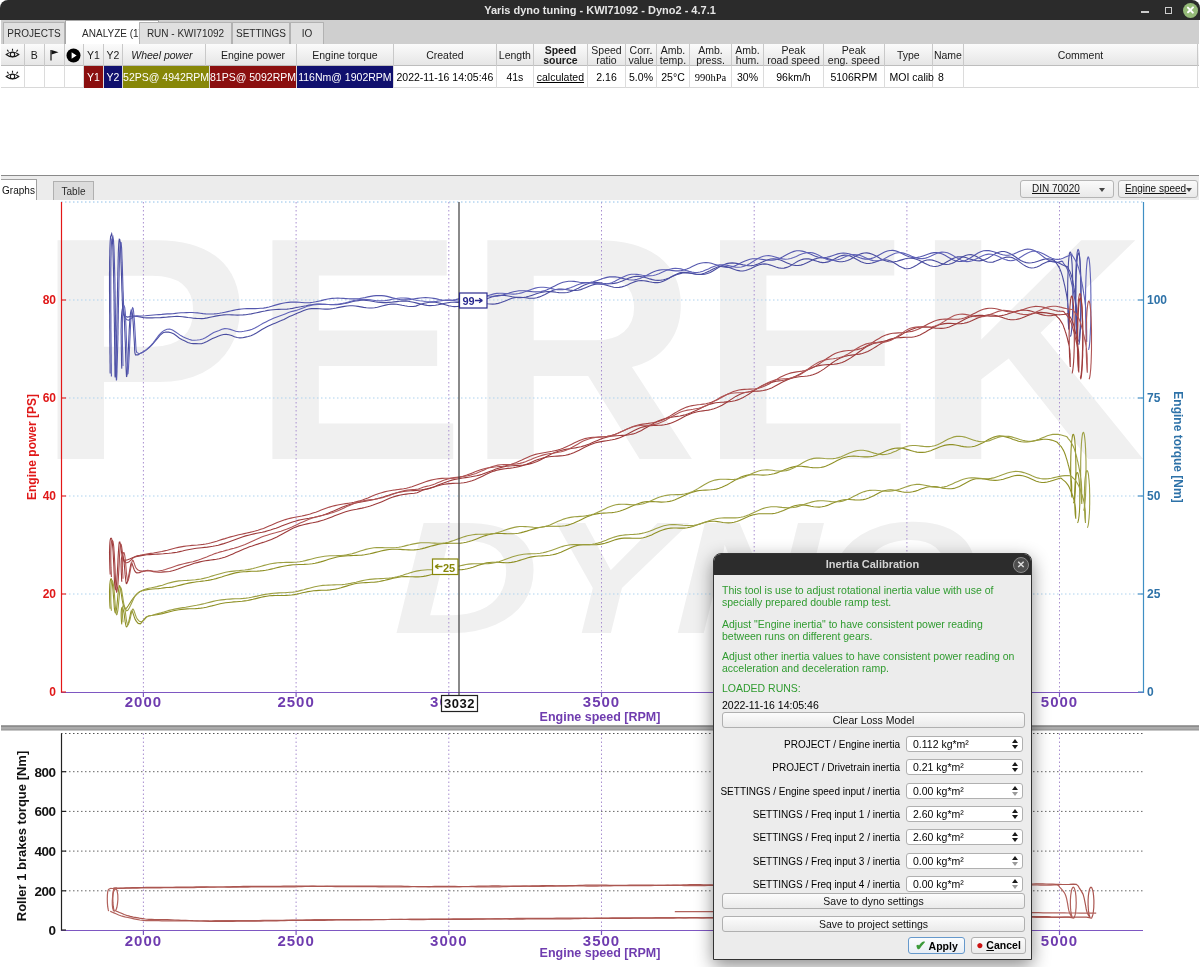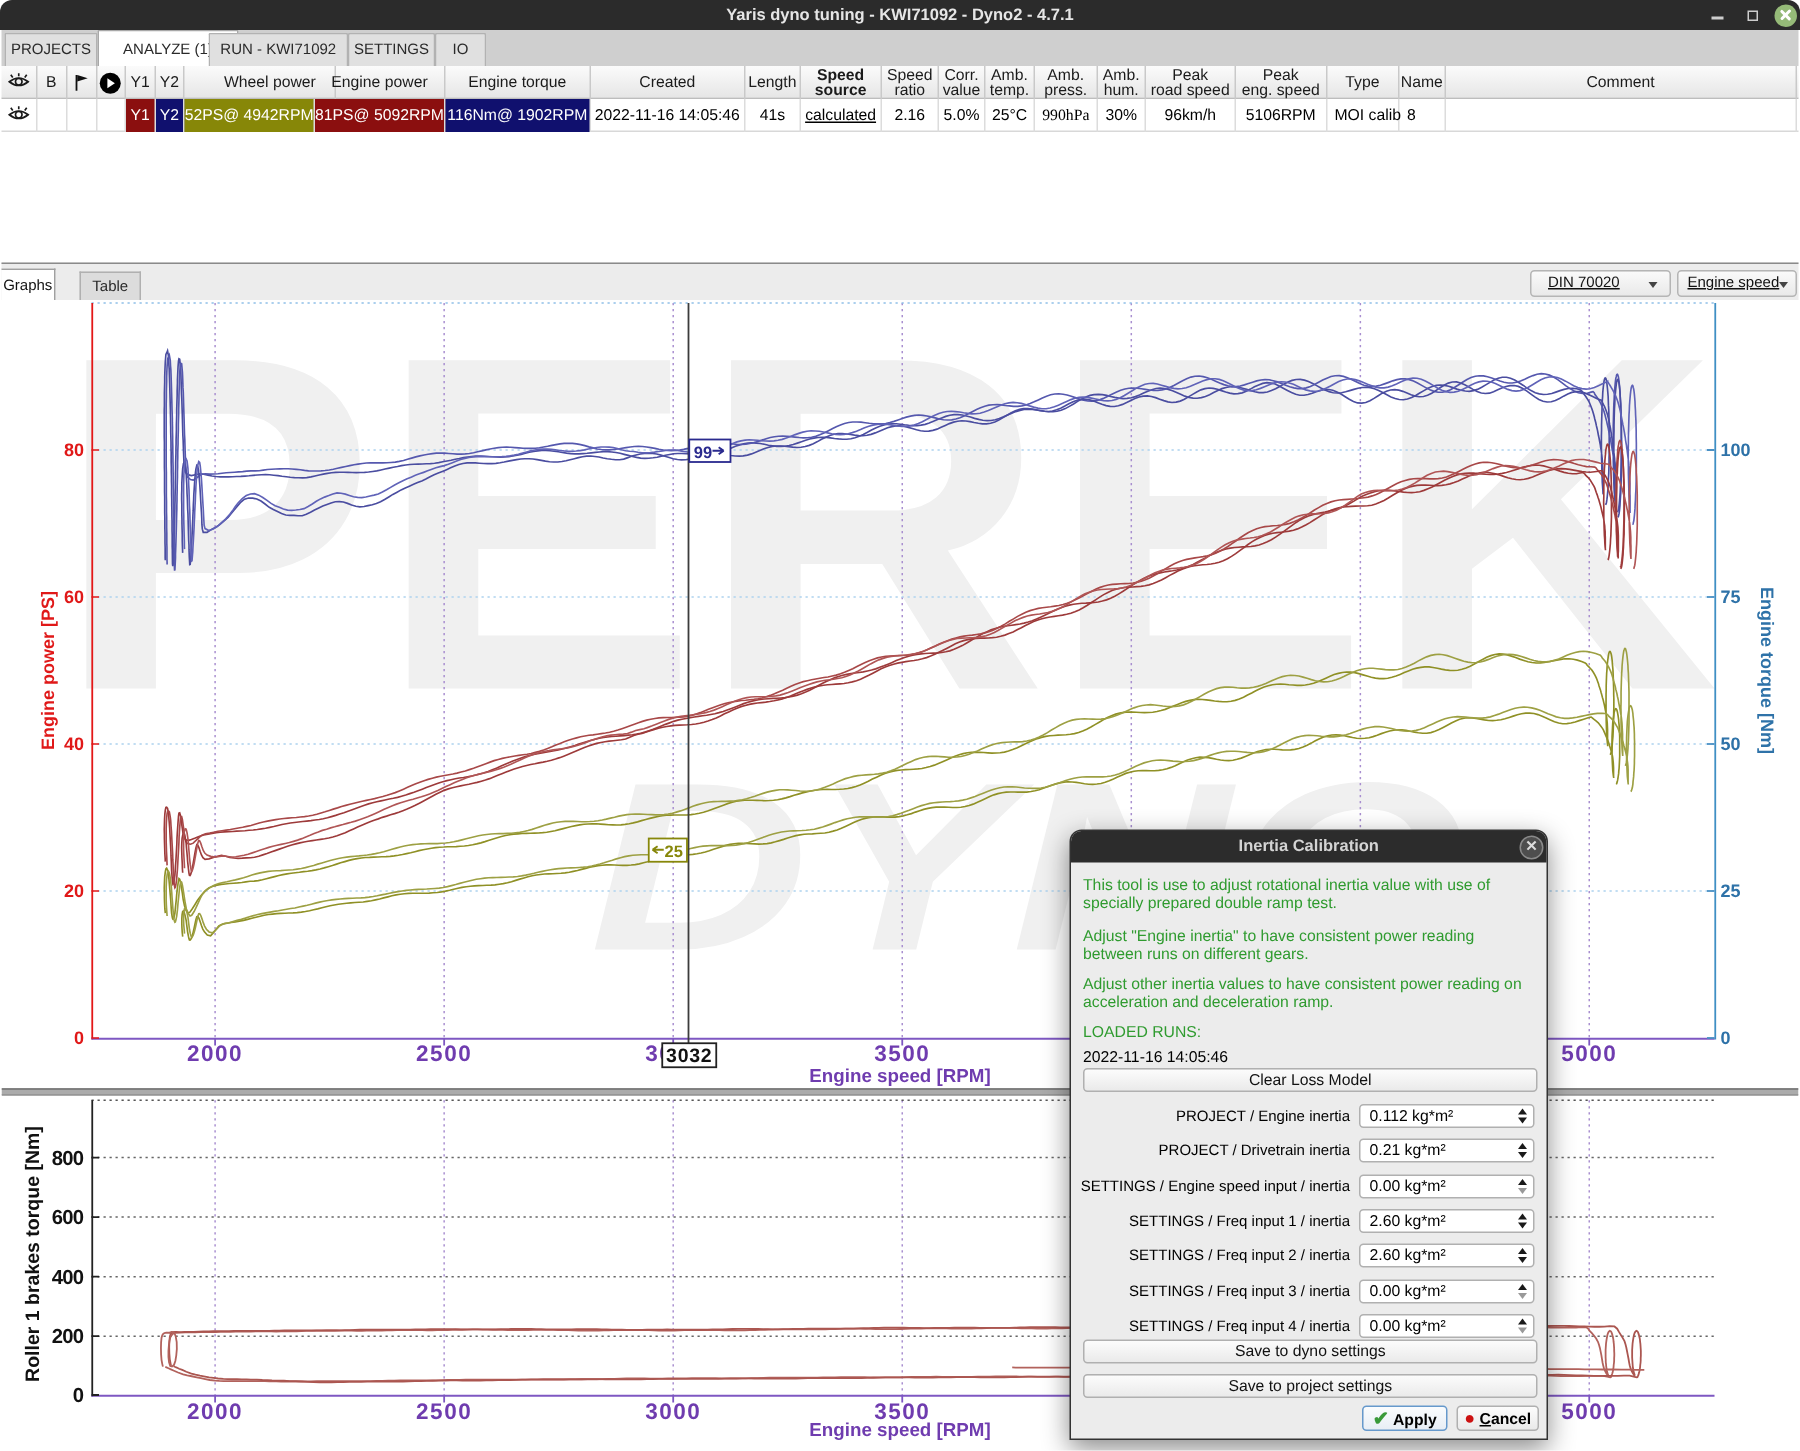--- a/index.html
+++ b/index.html
@@ -79,21 +79,21 @@
         </svg>
       </div>
       <div class="hc" style="left:63.7px;width:19.5px;">
         <svg width="15" height="15" viewBox="0 0 15 15">
           <circle cx="7.5" cy="7.5" r="7" fill="#000"></circle>
           <path d="M5.6 4.2 L10.6 7.5 L5.6 10.8 Z" fill="#fff"></path>
         </svg>
       </div>
       <div class="hc" style="left:83.2px;width:19.5px;">Y1</div>
       <div class="hc" style="left:102.7px;width:19.5px;">Y2</div>
-      <div class="hc" style="left:136px;width:86.8px;">Wheel power</div>
+      <div class="hc" style="left:118px;width:86.8px;font-style:italic;">Wheel power</div>
       <div class="hc" style="left:209px;width:87px;">Engine power</div>
       <div class="hc" style="left:296px;width:96.80000000000001px;">Engine torque</div>
       <div class="hc" style="left:392.8px;width:103.19999999999999px;">Created</div>
       <div class="hc" style="left:496px;width:36.799999999999955px;">Length</div>
       <div class="hc" style="left:532.8px;width:54.200000000000045px;">
         <b>Speed<br>source</b>
       </div>
       <div class="hc" style="left:587px;width:38px;">Speed<br>ratio</div>
       <div class="hc" style="left:625px;width:31px;">Corr.<br>value</div>
       <div class="hc" style="left:656px;width:33px;">Amb.<br>temp.</div>

